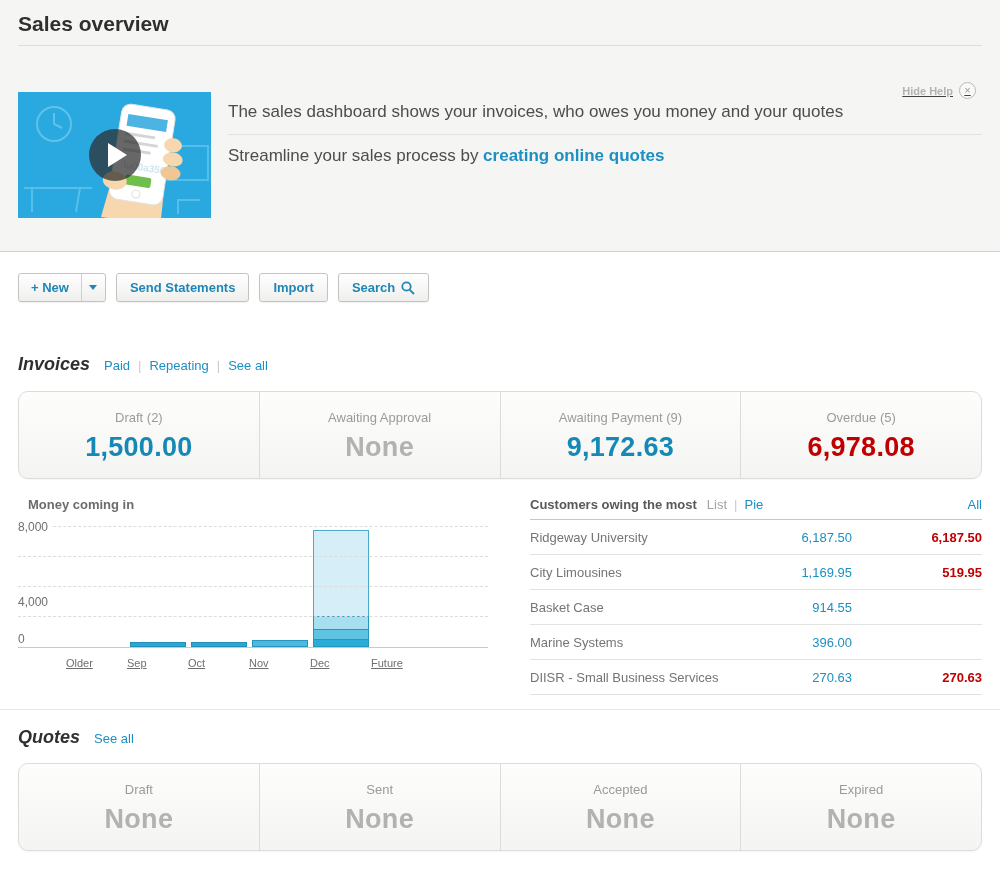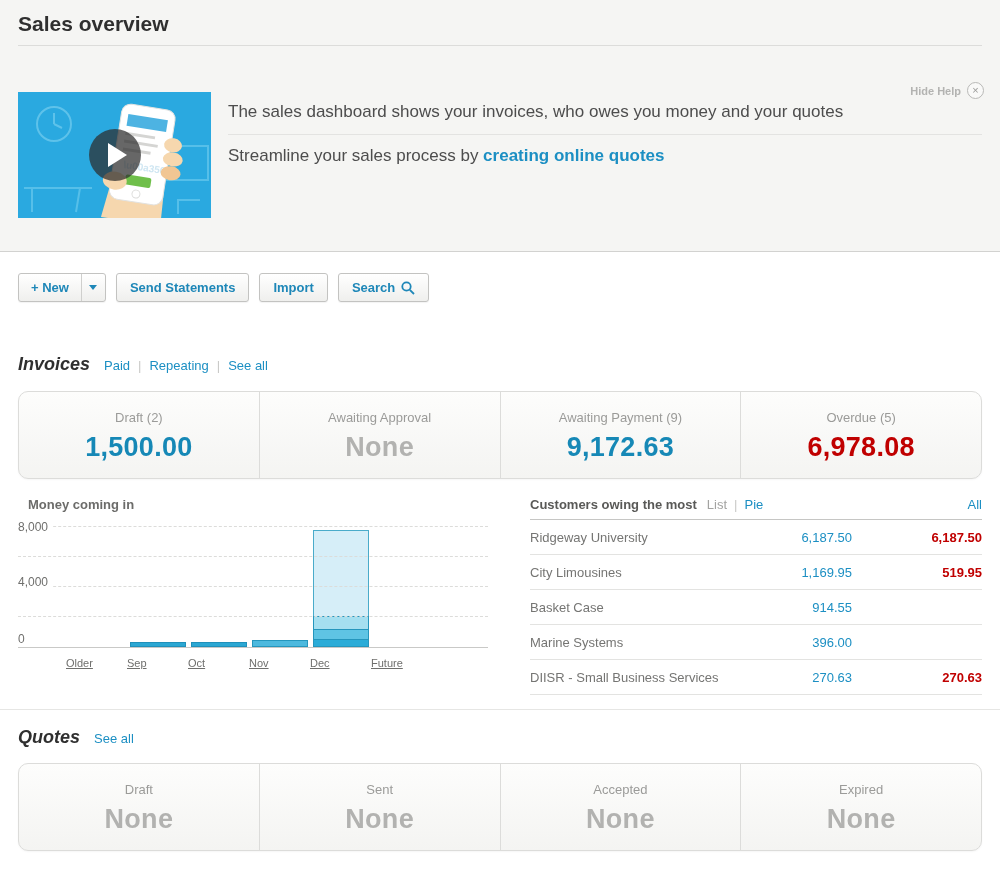--- a/index.html
+++ b/index.html
@@ -8,21 +8,21 @@
     font-family:"Liberation Sans", sans-serif;
     background:#ffffff; color:#444;
   }
   
   .top-band {
     position:relative; height:252px; background:#f5f5f3;
     border-bottom:1px solid #d2d2d0; padding:0 18px;
   }
   h1.page-title { padding-top:12px; font-size:21px; font-weight:bold; color:#2f2f2f; }
   .title-rule { margin-top:9px; border-bottom:1px solid #dcdcda; }
-  .hide-help { position:absolute; top:82px; right:16px; display:flex; align-items:center; }
+  .hide-help { position:absolute; top:82px; right:24px; display:flex; align-items:center;text-decoration:underline; }
   .hide-help .lbl { font-size:11px; font-weight:bold; color:#b3b3b1; }
   .close-circle {
     margin-left:6px; width:17px; height:17px; border:1px solid #b9b9b7; border-radius:50%;
     color:#9a9a98; font-size:11px; line-height:15px; text-align:center; cursor:pointer; background:#f9f9f8;
   }
   .help-body { display:flex; margin-top:46px; }
   .video-thumb { position:relative; width:193px; height:126px; flex:none; cursor:pointer; }
   .video-thumb svg { display:block; }
   .play-circle {
     position:absolute; left:50%; top:50%; width:52px; height:52px; margin:-26px 0 0 -26px;
@@ -226,21 +226,21 @@
                 <div class="bar-seg" style="height: 87px; background: rgb(214, 238, 248); border-color: rgb(74, 171, 202);"></div>
               </div>
             </div>
             <div class="bar-slot">
               <div class="bar-stack"></div>
             </div>
           </div>
       <span class="y-label" style="bottom: 1px;">0</span>
           <div class="gridline" style="bottom: 30px;"></div>
           <div class="gridline" style="bottom: 60px;"></div>
-          <span class="y-label" style="bottom: 58px;">4,000</span>
+          <span class="y-label" style="bottom: 38px;">4,000</span>
           <div class="gridline" style="bottom: 90px;"></div>
           <div class="gridline" style="bottom: 120px;"></div>
           <span class="y-label" style="bottom: 113px;">8,000</span>
         </div>
       <div class="x-labels" id="x-labels">
           <span class="x-label">Older</span>
           <span class="x-label">Sep</span>
           <span class="x-label">Oct</span>
           <span class="x-label">Nov</span>
           <span class="x-label">Dec</span>

